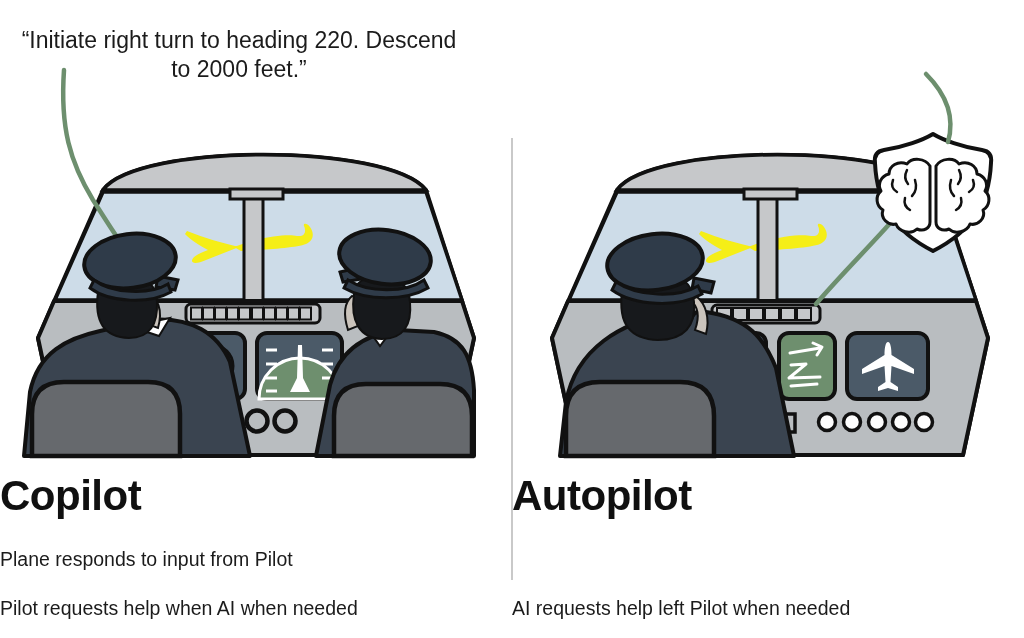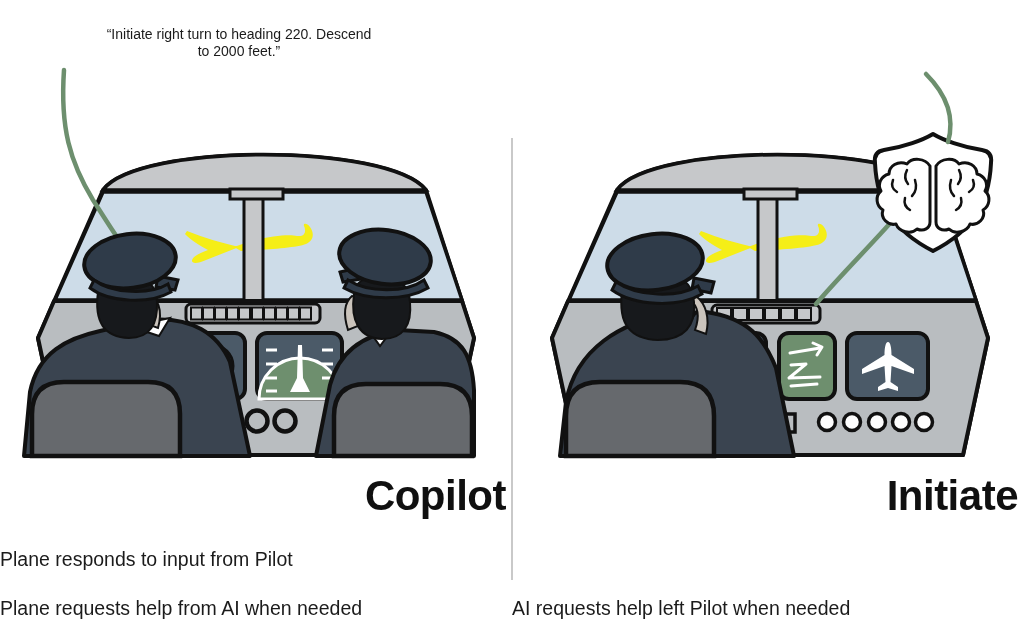--- a/index.html
+++ b/index.html
@@ -1,24 +1,24 @@
 <!DOCTYPE html>
 <html><head>
 <meta charset="utf-8">
 <style>
   html,body{margin:0;padding:0;background:#ffffff;}
   .canvas{position:relative;width:1024px;height:638px;background:#fff;overflow:hidden;
           font-family:"Liberation Sans", sans-serif;}
   .artwork{position:absolute;left:0;top:0;width:1024px;height:638px;}
   .divider{position:absolute;left:511px;top:138px;width:2px;height:442px;background:#c9c9c9;}
-  .quote{position:absolute;text-align:center;font-size:14px;line-height:1.24;color:#1b1b1b;}
+  .quote{position:absolute;text-align:center;font-size:23px;line-height:1.24;color:#1b1b1b;}
   .quote span{display:block;}
   .quote-left{left:8px;top:26px;width:462px;}
   .quote-right{left:540px;top:26px;width:476px;}
-  .title{position:absolute;width:506px;text-align:right;font-size:42px;font-weight:bold;
+  .title{position:absolute;width:506px;text-align:left;font-size:42px;font-weight:bold;
          color:#101010;letter-spacing:-0.5px;top:472px;}
   .title-left{left:0;}
   .title-right{left:512px;}
   .caption{position:absolute;width:608px;text-align:left;font-size:19.5px;color:#1b1b1b;}
   .cap1{top:548px;}
   .cap2{top:597px;}
   .cap-left{left:0;}
   .cap-right{left:512px;}
 </style>
 </head>
@@ -223,19 +223,19 @@
   </svg>
 
   <div class="divider"></div>
 
   <div class="quote quote-left">
     <span>“Initiate right turn to heading 220. Descend</span>
     <span>to 2000 feet.”</span>
   </div>
 
   <div class="title title-left">Copilot</div>
-  <div class="title title-right">Initiate</div>
+  <div class="title title-right">Autopilot</div>
 
   <div class="caption cap1 cap-left">Plane responds to input from Pilot</div>
-  <div class="caption cap2 cap-left">Plane requests help from AI when needed</div>
+  <div class="caption cap2 cap-left">Pilot requests help when AI when needed</div>
   <div class="caption cap2 cap-right">AI requests help left Pilot when needed</div>
 
 </div>
 
 </body></html>

